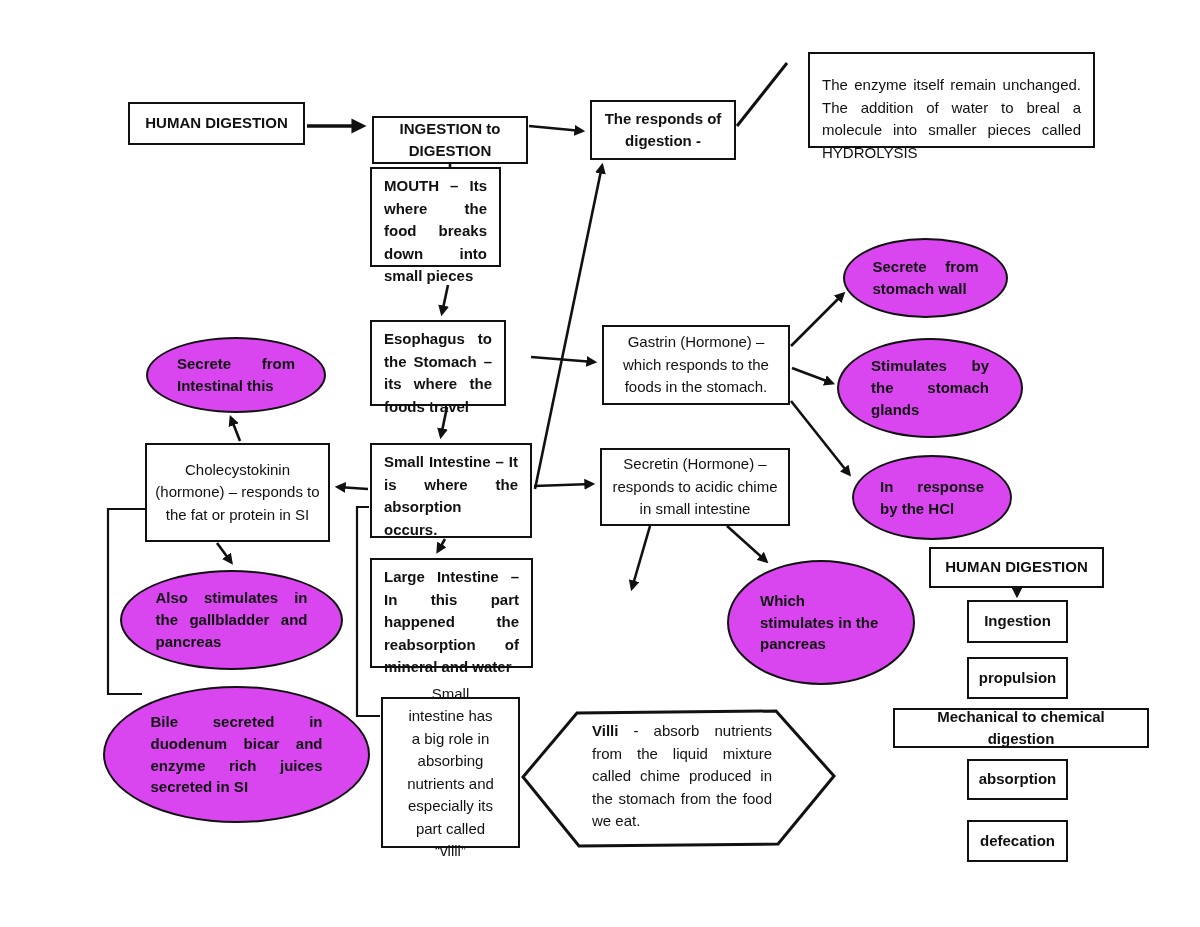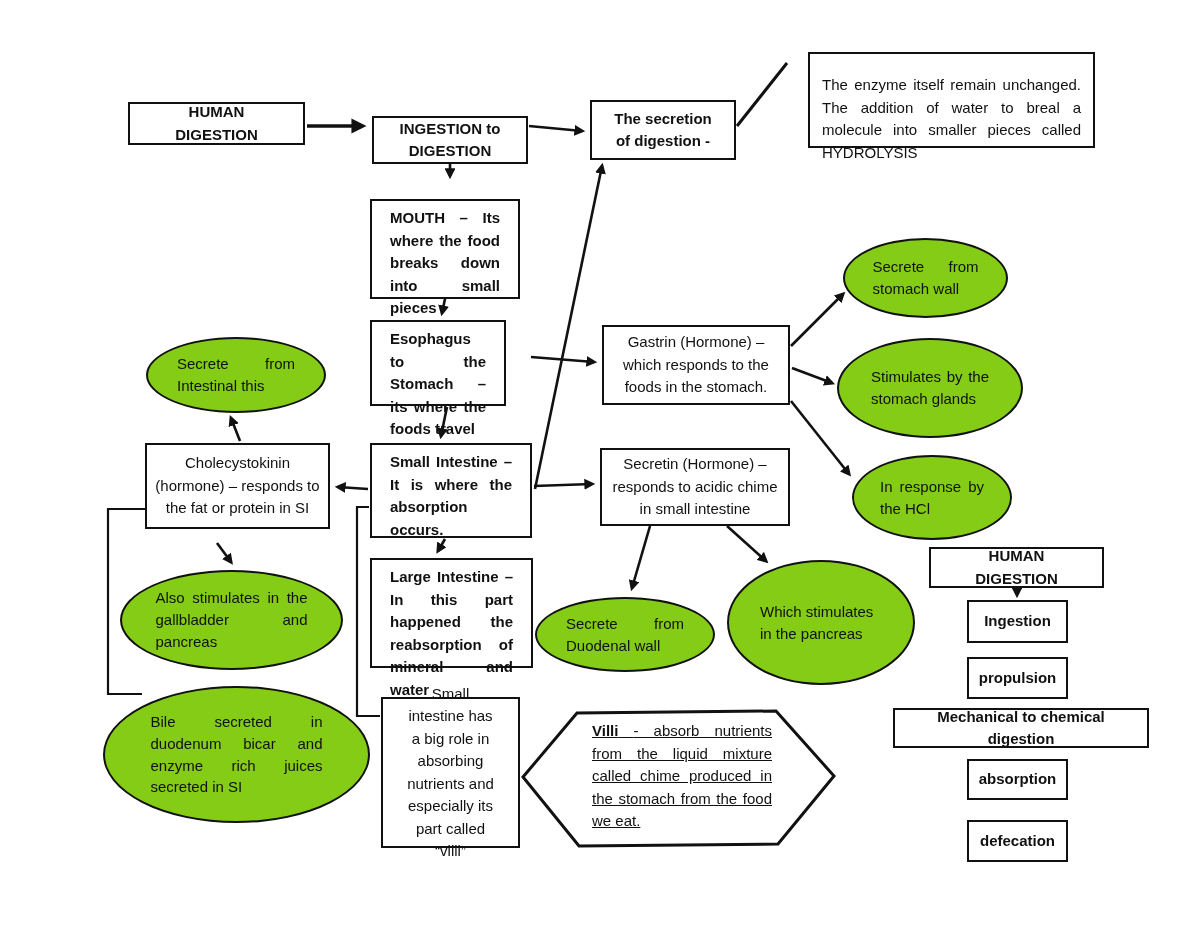--- a/index.html
+++ b/index.html
@@ -3,33 +3,33 @@
 <meta charset="utf-8">
 <style>
   html,body{margin:0;padding:0;background:#fff;}
   .stage{
     position:relative;width:1200px;height:927px;background:#ffffff;overflow:hidden;
     font-family:"Liberation Sans","DejaVu Sans",sans-serif;color:#111;
   }
   svg.connectors{position:absolute;left:0;top:0;width:1200px;height:927px;pointer-events:none;}
   .box{
     position:absolute;border:2.5px solid #111;background:#fff;box-sizing:border-box;
-    font-size:15px;line-height:1.5;padding:6px 18px;
+    font-size:15px;line-height:1.5;padding:6px 12px;
   }
   .bold{font-weight:bold;}
   .center{display:flex;align-items:center;justify-content:center;text-align:center;}
   .justify{text-align:justify;}
   .ellipse{
-    position:absolute;border:2.6px solid #111;border-radius:50%;background:#84cc16;
+    position:absolute;border:2.6px solid #111;border-radius:50%;background:#d946ef;
     box-sizing:border-box;display:flex;align-items:center;justify-content:center;
-    font-size:15px;line-height:1.45;
+    font-size:15px;line-height:1.45;font-weight:bold;
   }
   .ellipse .etext{text-align:justify;}
   .hexlabel{
-    position:absolute;font-size:15px;line-height:1.5;text-align:justify;text-decoration:underline;
+    position:absolute;font-size:15px;line-height:1.5;text-align:justify;
   }
   .cn{stroke:#111;stroke-width:2.6;fill:none;}
   .thick{stroke-width:3.6;}
   .plain{stroke:#111;stroke-width:3;fill:none;}
   .bracket{stroke:#111;stroke-width:2.2;fill:none;}
 </style>
 </head>
 <body>
 
 <div class="stage">
@@ -65,27 +65,27 @@
     <polygon points="523,777 577,713 776,711 834,776 778,844 579,846" fill="#ffffff" stroke="#111" stroke-width="3"></polygon>
   </svg>
 
   <div class="box bold center" style="left:128px;top:102px;width:177px;height:43px;">
     <span>HUMAN DIGESTION</span>
   </div>
   <div class="box bold center" style="left:372px;top:116px;width:156px;height:48px;">
     <span>INGESTION to DIGESTION</span>
   </div>
   <div class="box bold center" style="left:590px;top:100px;width:146px;height:60px;">
-    <span>The secretion of digestion -</span>
+    <span>The responds of digestion -</span>
   </div>
   <div class="box justify" style="left:808px;top:52px;width:287px;height:96px;padding:20px 12px;">
     <span>The enzyme itself remain unchanged. The addition of water to breal a molecule into smaller pieces called HYDROLYSIS</span>
   </div>
 
-  <div class="box bold justify" style="left:370px;top:199px;width:150px;height:100px;">
+  <div class="box bold justify" style="left:370px;top:167px;width:131px;height:100px;">
     <span>MOUTH – Its where the food breaks down into small pieces</span>
   </div>
   <div class="box bold justify" style="left:370px;top:320px;width:136px;height:86px;">
     <span>Esophagus to the Stomach – its where the foods travel</span>
   </div>
   <div class="box bold justify" style="left:370px;top:443px;width:162px;height:95px;">
     <span>Small Intestine – It is where the absorption occurs.</span>
   </div>
   <div class="box bold justify" style="left:370px;top:558px;width:163px;height:110px;">
     <span>Large Intestine – In this part happened the reabsorption of mineral and water</span>
@@ -93,44 +93,41 @@
   <div class="box center" style="left:381px;top:697px;width:139px;height:151px;padding:4px 20px;">
     <span>Small intestine has a big role in absorbing nutrients and especially its part called “villi”</span>
   </div>
 
   <div class="box center" style="left:600px;top:448px;width:190px;height:78px;padding:4px 8px;">
     <span>Secretin (Hormone) – responds to acidic chime in small intestine</span>
   </div>
   <div class="box center" style="left:602px;top:325px;width:188px;height:80px;">
     <span>Gastrin (Hormone) – which responds to the foods in the stomach.</span>
   </div>
-  <div class="box center" style="left:145px;top:443px;width:185px;height:86px;padding:4px 8px;">
+  <div class="box center" style="left:145px;top:443px;width:185px;height:99px;padding:4px 8px;">
     <span>Cholecystokinin (hormone) – responds to the fat or protein in SI</span>
   </div>
 
   <div class="ellipse" style="left:146px;top:337px;width:180px;height:76px;">
     <div class="etext" style="width:118px;">Secrete from Intestinal this</div>
   </div>
   <div class="ellipse" style="left:843px;top:238px;width:165px;height:80px;">
     <div class="etext" style="width:106px;">Secrete from stomach wall</div>
   </div>
   <div class="ellipse" style="left:837px;top:338px;width:186px;height:100px;">
     <div class="etext" style="width:118px;">Stimulates by the stomach glands</div>
   </div>
   <div class="ellipse" style="left:852px;top:455px;width:160px;height:85px;">
     <div class="etext" style="width:104px;">In response by the HCl</div>
   </div>
   <div class="ellipse" style="left:120px;top:570px;width:223px;height:100px;">
     <div class="etext" style="width:152px;">Also stimulates in the gallbladder and pancreas</div>
   </div>
   <div class="ellipse" style="left:103px;top:686px;width:267px;height:137px;">
     <div class="etext" style="width:172px;">Bile secreted in duodenum bicar and enzyme rich juices secreted in SI</div>
-  </div>
-  <div class="ellipse" style="left:535px;top:597px;width:180px;height:75px;">
-    <div class="etext" style="width:118px;">Secrete from Duodenal wall</div>
   </div>
   <div class="ellipse" style="left:727px;top:560px;width:188px;height:125px;">
     <div class="etext" style="width:122px;text-align:left;">Which stimulates in the pancreas</div>
   </div>
 
   <div class="hexlabel" style="left:592px;top:720px;width:180px;">
     <b>Villi</b>
     <span>- absorb nutrients from the liquid mixture called chime produced in the stomach from the food we eat.</span>
   </div>
 

